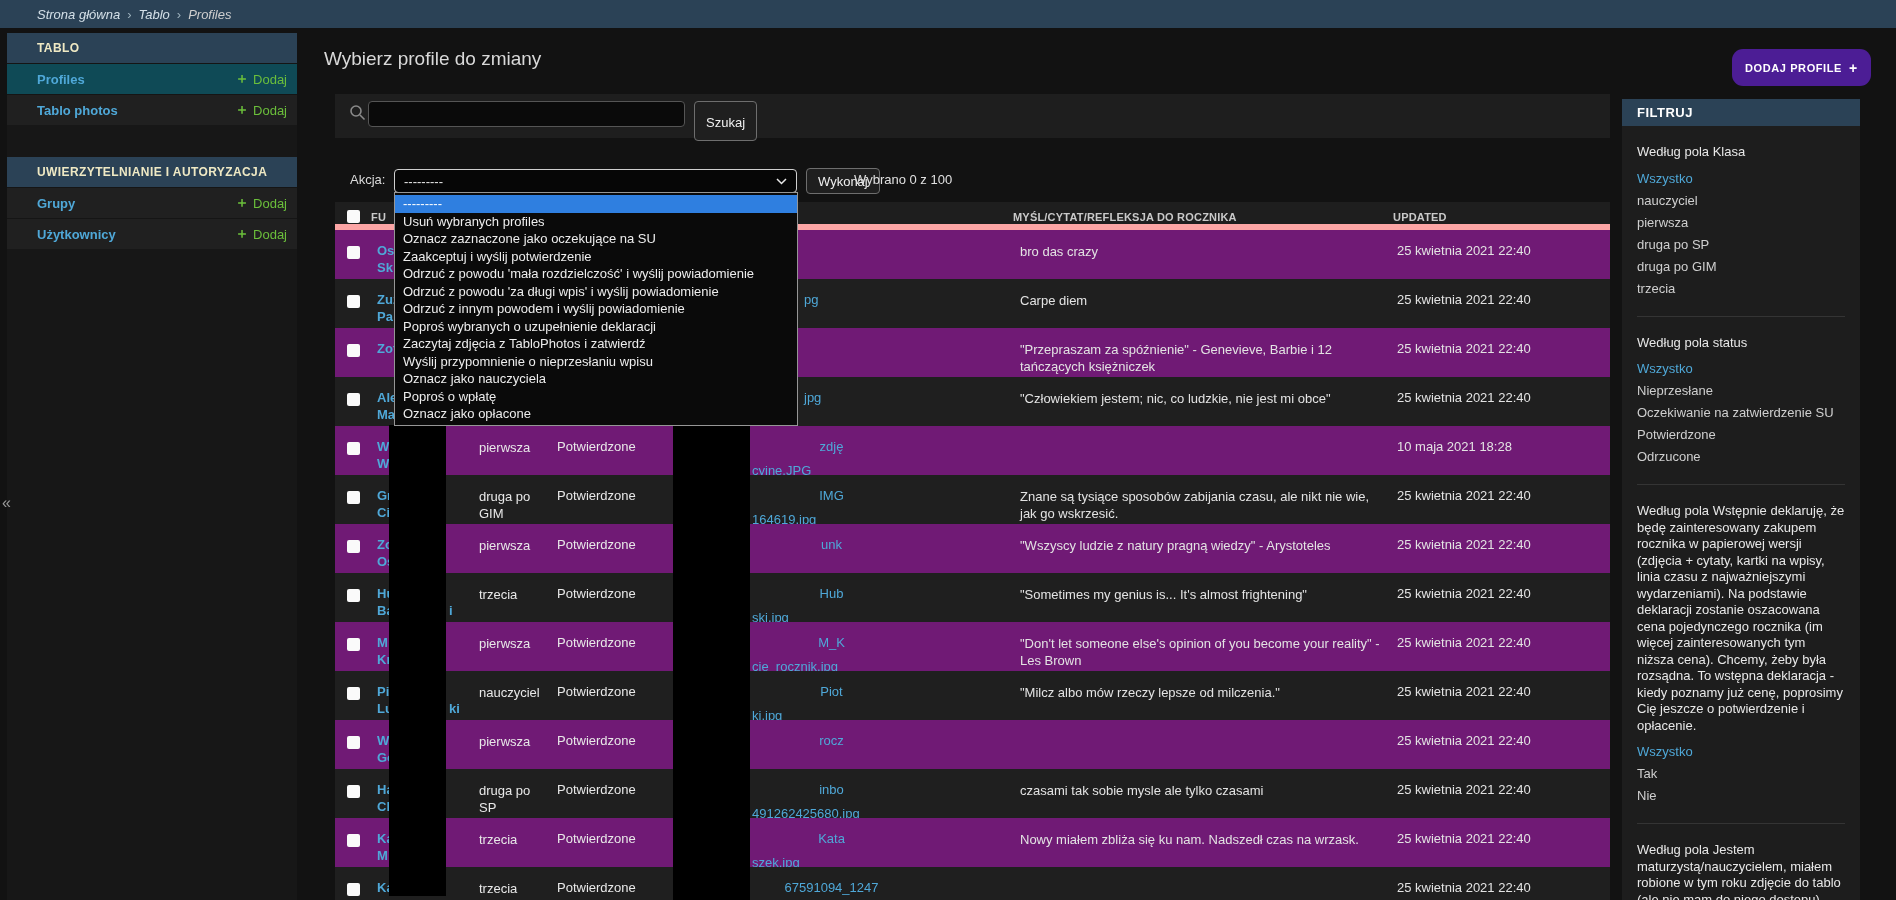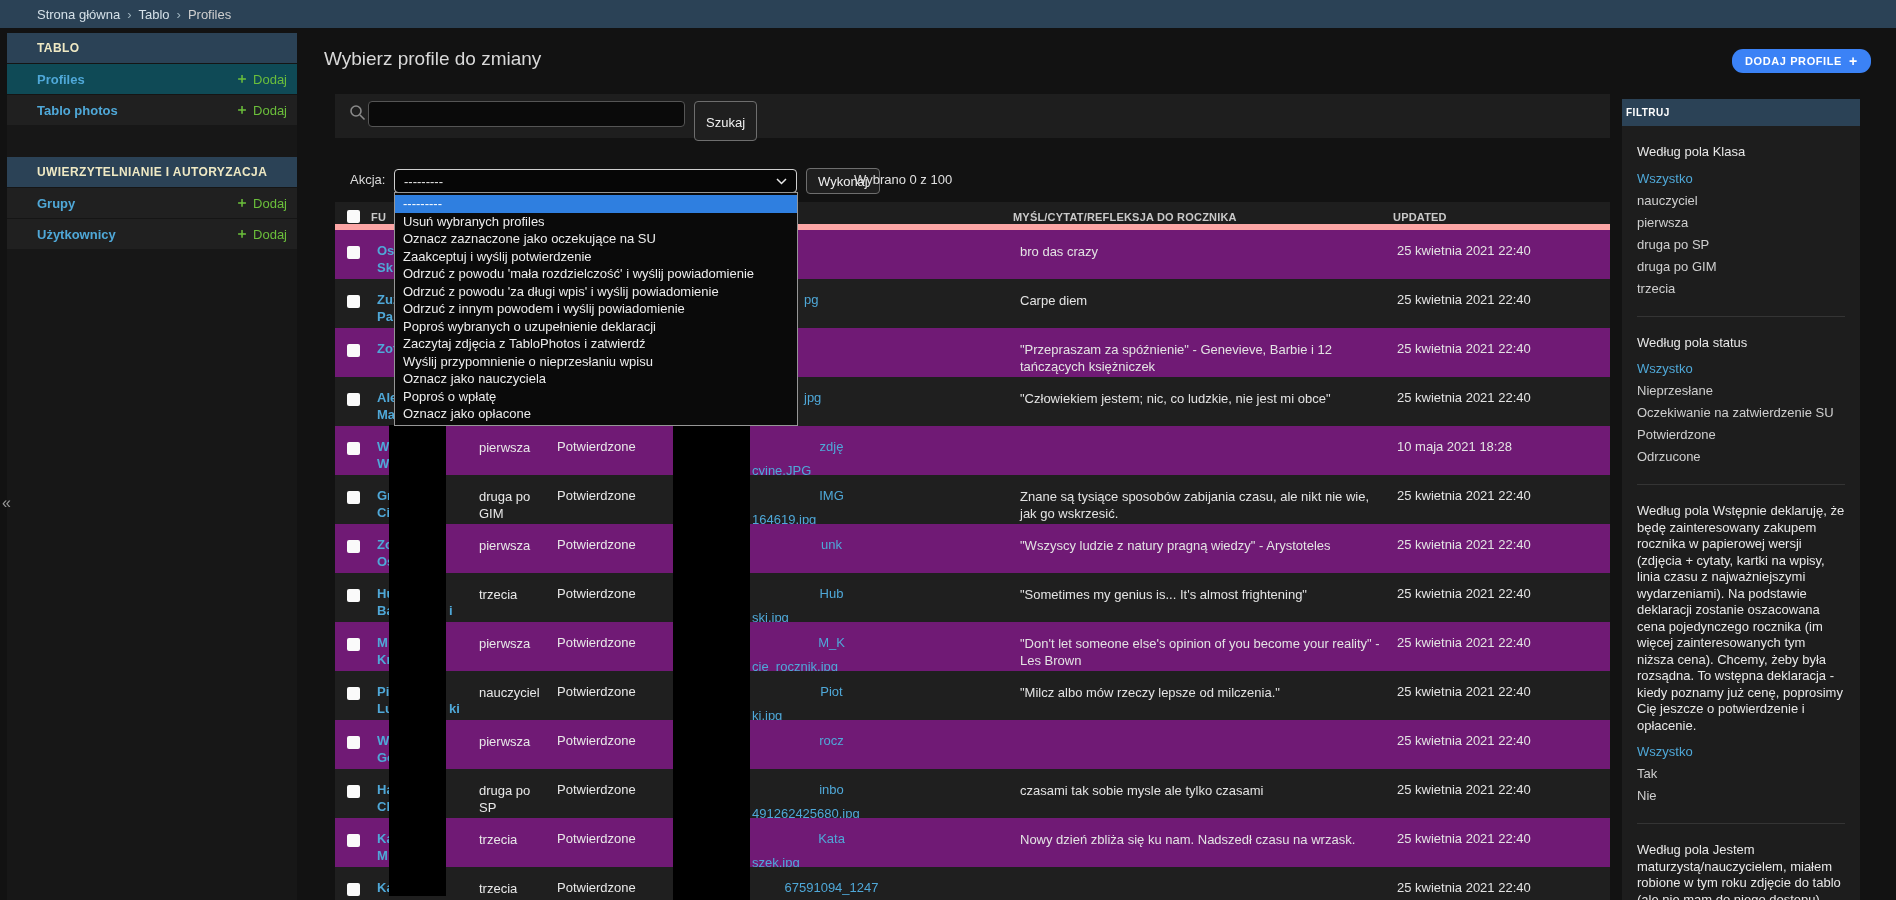--- a/index.html
+++ b/index.html
@@ -7,40 +7,40 @@
     --highlight:#2f7fe0; --breadcrumb_bg:#2b4256;
   }
   *{margin:0;padding:0;box-sizing:border-box;}
   html,body{width:1896px;height:900px;overflow:hidden;background:#121212;
     font-family:"Liberation Sans","DejaVu Sans",sans-serif;color:#e6e6e6;}
   .abs{position:absolute;}
 
   
   .breadcrumbs{left:0;top:0;width:1896px;height:28px;background:var(--breadcrumb_bg);
     padding-left:37px;display:flex;align-items:center;gap:7px;font-size:13px;}
-  .crumb{color:#d4e0e8;cursor:pointer;}
+  .crumb{color:#d4e0e8;cursor:pointer;font-style:italic;}
   .crumb.cur{color:#cfcfcf;cursor:default;}
   .sep{color:#9db2bd;}
 
   
   .sidebar{left:7px;top:33px;width:290px;height:867px;background:#171717;}
   .module{margin-bottom:32px;}
   .mod-caption{height:30px;background:var(--caption_bg);color:#efe9c4;font-size:12px;
     font-weight:bold;letter-spacing:.4px;line-height:30px;padding:0 9px 0 30px;}
   .mod-item{height:31px;background:#202020;display:flex;align-items:center;
     justify-content:space-between;padding:0 10px 0 30px;border-top:1px solid #151515;cursor:pointer;}
   .mod-item.selected{background:var(--selected_bg);}
   .mod-label{color:var(--link);font-size:13px;font-weight:bold;}
   .addlink{color:var(--add);font-size:13px;display:flex;align-items:center;gap:4px;}
   .addlink .plus{font-weight:bold;font-size:14px;}
   .nav-toggle{left:2px;top:494px;color:#999;font-size:16px;cursor:pointer;}
 
   
   .page-title{left:324px;top:48px;font-size:19px;color:#d9d9d9;font-weight:400;}
-  .add-btn{left:1732px;top:49px;height:24px;border-radius:11px;background:#3b82f6;
+  .add-btn{left:1732px;top:49px;height:37px;border-radius:11px;background:#4c1d95;
     color:#fff;font-size:11px;font-weight:bold;letter-spacing:.6px;display:flex;
     align-items:center;gap:7px;padding:0 13px;cursor:pointer;}
   .add-btn .plus{font-size:14px;}
 
   
   .search-band{left:335px;top:94px;width:1275px;height:44px;background:#1e1e1e;}
   .mag{left:349px;top:104px;}
   .search-input{left:368px;top:101px;width:317px;height:26px;background:#0a0a0a;
     border:1px solid #555;border-radius:4px;color:#eee;font-size:13px;padding:0 7px;
     font-family:inherit;}
@@ -87,22 +87,22 @@
   .quote-cell{padding:13px 10px 0 7px;font-size:13px;color:#e3e3e3;line-height:17px;}
   .updated-cell{padding:13px 0 0 4px;font-size:13px;color:#e3e3e3;}
 
   
   .redact{background:#000;z-index:4;}
   .bar1{left:389px;top:425px;width:57px;height:471px;}
   .bar2{left:673px;top:425px;width:77px;height:475px;}
 
   
   .filters{left:1622px;top:99px;width:238px;height:801px;background:#1d1d1d;}
-  .filters-title{height:27px;background:var(--caption_bg);color:#fff;font-size:10px;
-    font-weight:bold;letter-spacing:.5px;line-height:27px;padding:0 4px;}
+  .filters-title{height:27px;background:var(--caption_bg);color:#fff;font-size:13px;
+    font-weight:bold;letter-spacing:.5px;line-height:27px;padding:0 15px;}
   .fbody{padding:2px 15px 15px 15px;}
   .fgroup{padding-top:2px;}
   .fgroup + .fgroup{border-top:1px solid #343434;margin-top:16px;padding-top:4px;}
   .fheading{font-size:13px;color:#e8e8e8;line-height:16.5px;margin:14px 0 7px 0;}
   .foption{font-size:13px;line-height:22px;color:#cfcfcf;cursor:pointer;}
   .foption.selected{color:var(--link);}
 </style>
 </head>
 <body>
 
@@ -393,21 +393,21 @@
         </div>
     <div class="cell name-cell">
       <div class="nline">Ka</div>
       <div class="nline"><span>M</span><span class="n-after"></span></div>
     </div>
     <div class="cell klasa-cell">trzecia</div>
     <div class="cell status-cell">Potwierdzone</div>
     <div class="cell file-cell">
       <span>Kata</span><span class="f-right">szek.jpg</span><span class="f-tail"></span>
     </div>
-    <div class="cell quote-cell">Nowy dzień zbliża się ku nam. Nadszedł czasu na wrzask.</div>
+    <div class="cell quote-cell">Nowy miałem zbliża się ku nam. Nadszedł czas na wrzask.</div>
     <div class="cell updated-cell">25 kwietnia 2021 22:40</div>
   </div>
       <div class="trow row even">
     <div class="cell cb-cell">
           <div class="cb"></div>
         </div>
     <div class="cell name-cell">
       <div class="nline">Ka</div>
       <div class="nline"><span>Janowski</span><span class="n-after"></span></div>
     </div>

